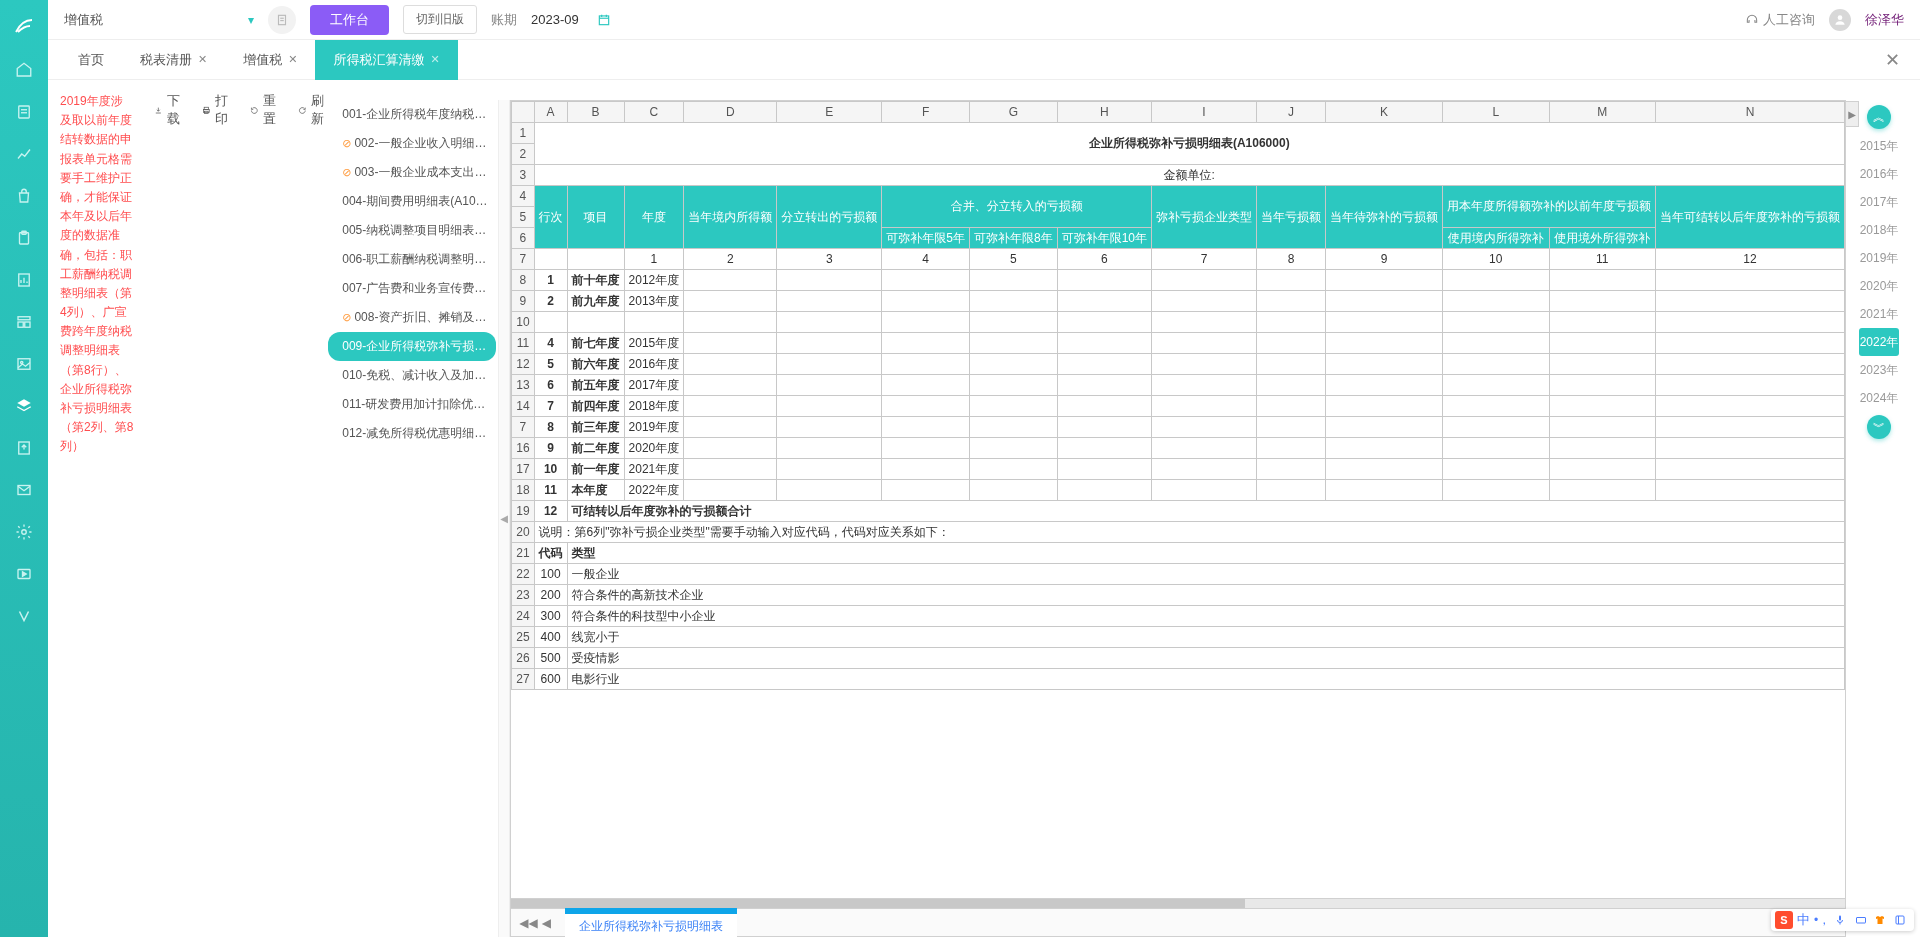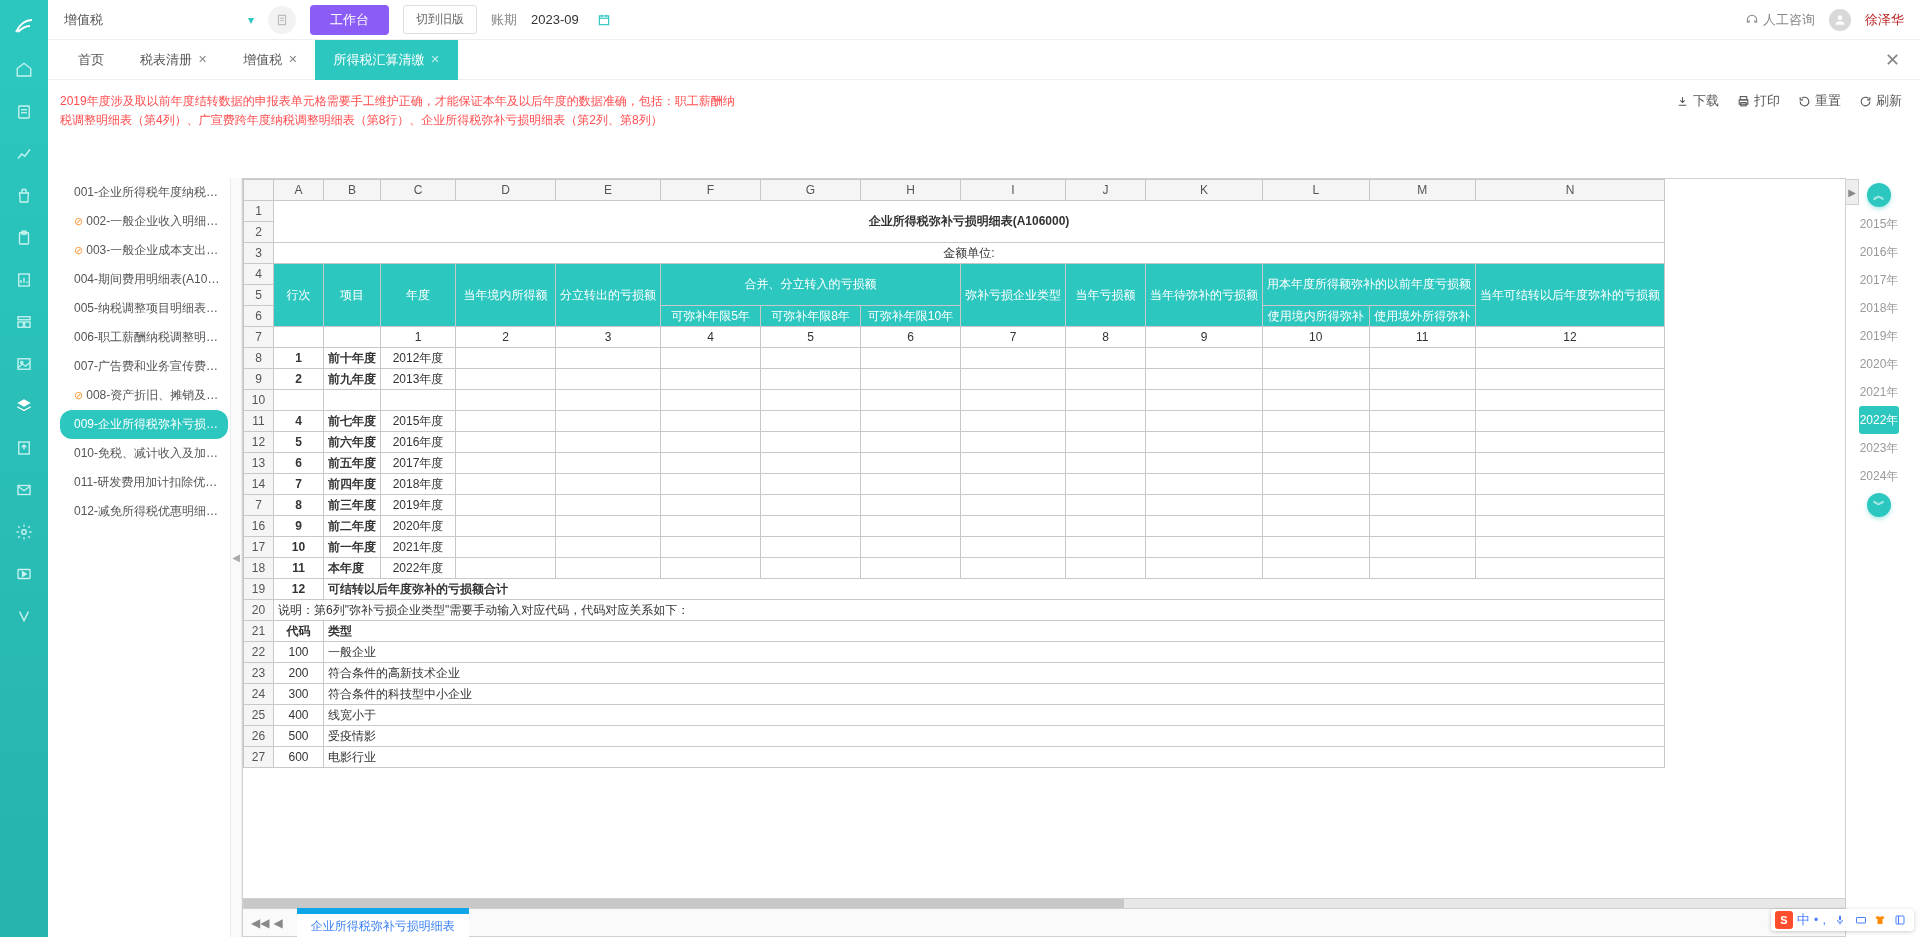--- a/index.html
+++ b/index.html
@@ -22,31 +22,31 @@
 .chevron { color: #2cc8c0; font-size: 12px; }
 .btn-circle { width: 28px; height: 28px; border-radius: 50%; background: #f2f2f2; display: flex; align-items: center; justify-content: center; cursor: pointer; color: #bbb; }
 .btn-primary { background: #8b5cf6; color: #fff; padding: 6px 20px; border-radius: 4px; cursor: pointer; font-size: 13px; }
 .btn-outline { border: 1px solid #ddd; padding: 5px 12px; border-radius: 3px; cursor: pointer; color: #666; font-size: 12px; }
 .label-gray { color: #888; font-size: 13px; }
 .date-val { color: #333; font-size: 13px; }
 .cal-icon { color: #2cc8c0; margin-left: 4px; }
 .spacer { flex: 1; }
 .top-link { display: flex; align-items: center; gap: 4px; color: #888; cursor: pointer; font-size: 13px; }
 .avatar { width: 22px; height: 22px; border-radius: 50%; background: #d8d8d8; display: flex; align-items: center; justify-content: center; color: #fff; font-size: 12px; }
-.username { color: #b91c1c; font-size: 13px; }
+.username { color: #701a75; font-size: 13px; }
 
 
 .tabs { height: 40px; display: flex; align-items: center; border-bottom: 1px solid #eee; padding: 0 12px; position: relative; }
 .tab { padding: 0 18px; height: 40px; display: flex; align-items: center; gap: 6px; cursor: pointer; color: #555; font-size: 13px; }
 .tab.active { background: #2cc8c0; color: #fff; }
 .tab-close { font-size: 11px; color: inherit; opacity: 0.7; cursor: pointer; }
 .tabs-close-all { margin-left: auto; font-size: 18px; color: #888; cursor: pointer; padding: 0 8px; }
 
 
-.content { flex: 1; display: flex; flex-direction: column; min-height: 0; padding: 12px 18px 0 12px; position: relative; gap: 40px; }
+.content { flex: 1; display: flex; flex-direction: row; min-height: 0; padding: 12px 18px 0 12px; position: relative; }
 .notice-row { display: flex; align-items: flex-start; gap: 20px; }
 .notice { color: #ff4d4f; font-size: 12px; line-height: 1.6; max-width: 680px; }
 .toolbar { margin-left: auto; display: flex; gap: 18px; align-items: center; }
 .tool-btn { display: flex; align-items: center; gap: 4px; color: #555; cursor: pointer; font-size: 13px; }
 
 
 .body-row { flex: 1; display: flex; min-height: 0; margin-top: 8px; position: relative; }
 
 
 .tree { width: 170px; overflow-y: auto; padding-right: 2px; }

